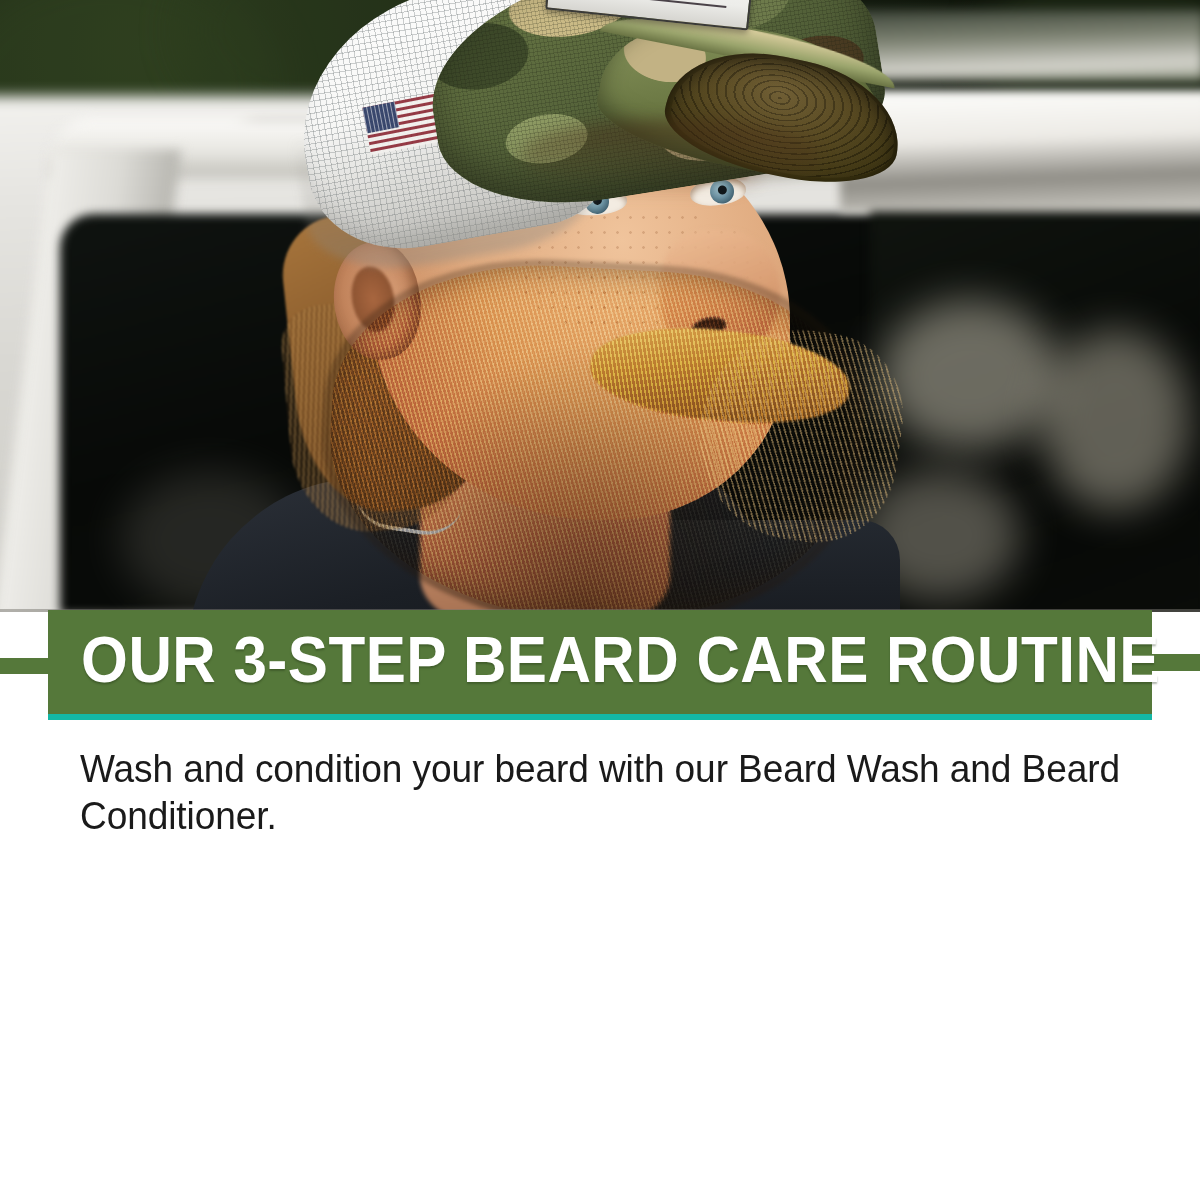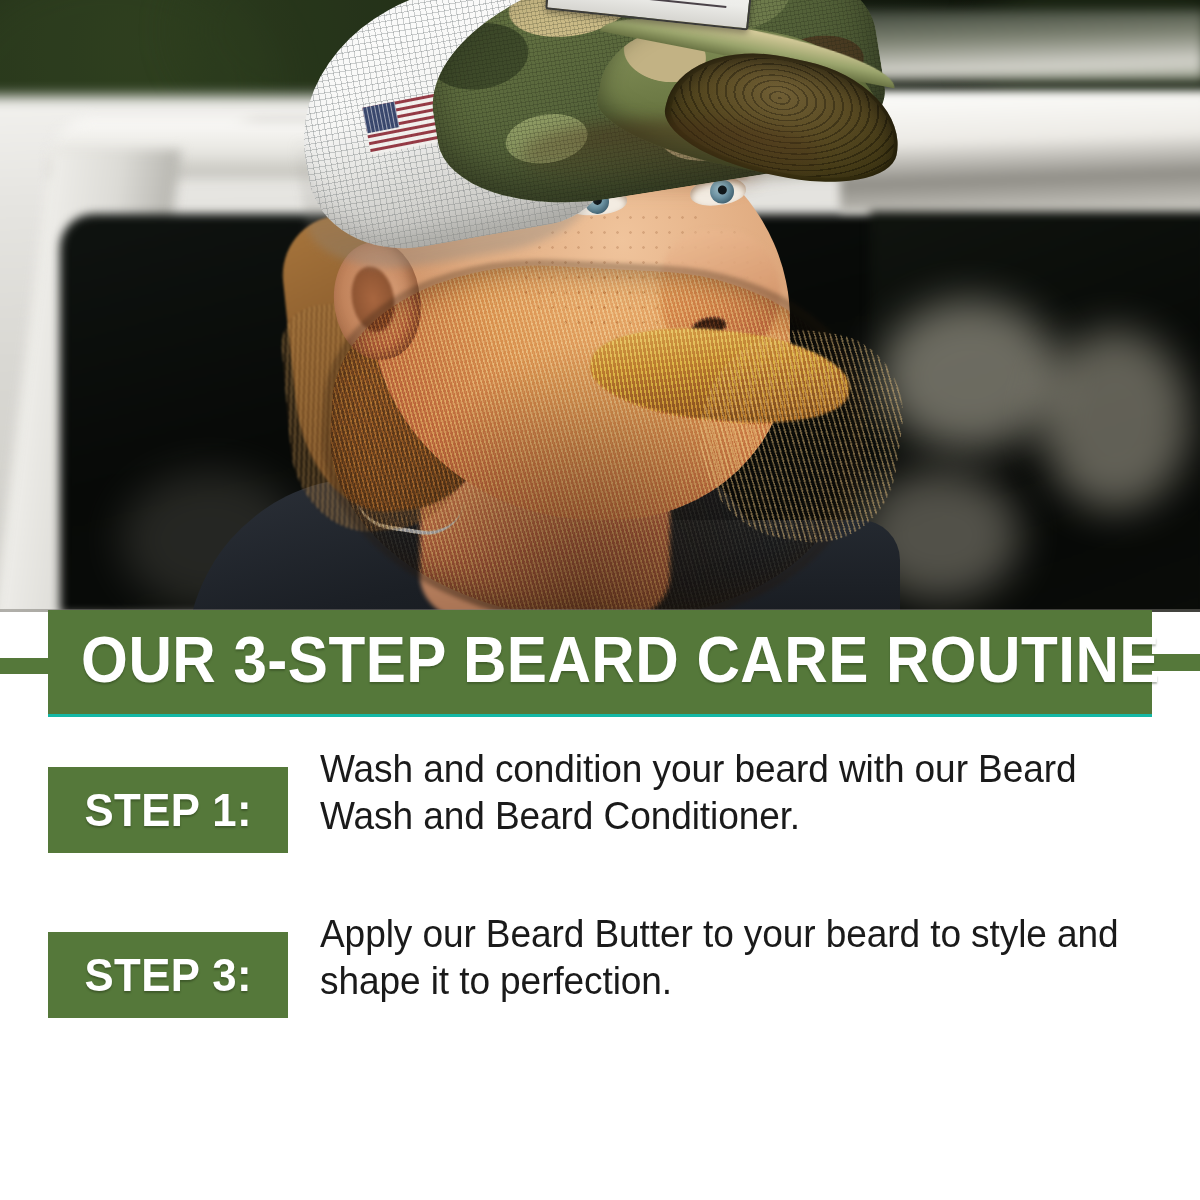--- a/index.html
+++ b/index.html
@@ -652,21 +652,21 @@
     height: 17px;
     background: var(--green, #55783A);
   }
   .banner-main {
     position: absolute;
     left: 48px;
     top: 0;
     width: 1104px;
     height: 104px;
     background: var(--green, #55783A);
-    border-bottom: 3px solid #14b8a6;
+    border-bottom: 6px solid #14b8a6;
   }
   .banner-title {
     position: absolute;
     left: 0;
     right: 0;
     top: 14px;
     text-align: center;
     color: #ffffff;
     font-family: "Liberation Sans Narrow", "Liberation Sans", sans-serif;
     font-weight: 700;
@@ -819,29 +819,20 @@
     <div class="banner-tab-left"></div>
     <div class="banner-tab-right"></div>
     <div class="banner-main">
       <div class="banner-title">OUR 3-STEP BEARD CARE ROUTINE</div>
     </div>
   </div>
 
   <div class="steps">
 
     <div class="step-row">
-      <div class="step-badge">
-        <span class="step-badge-label">STEP 1:</span>
-      </div>
       <div class="step-text">Wash and condition your beard with our Beard Wash and Beard Conditioner.</div>
     </div>
 
 
-    <div class="step-row">
-      <div class="step-badge">
-        <span class="step-badge-label">STEP 3:</span>
-      </div>
-      <div class="step-text">Apply our Beard Butter to your beard to style and shape it to perfection.</div>
-    </div>
 
   </div>
 
 </div>
 
 </body></html>

